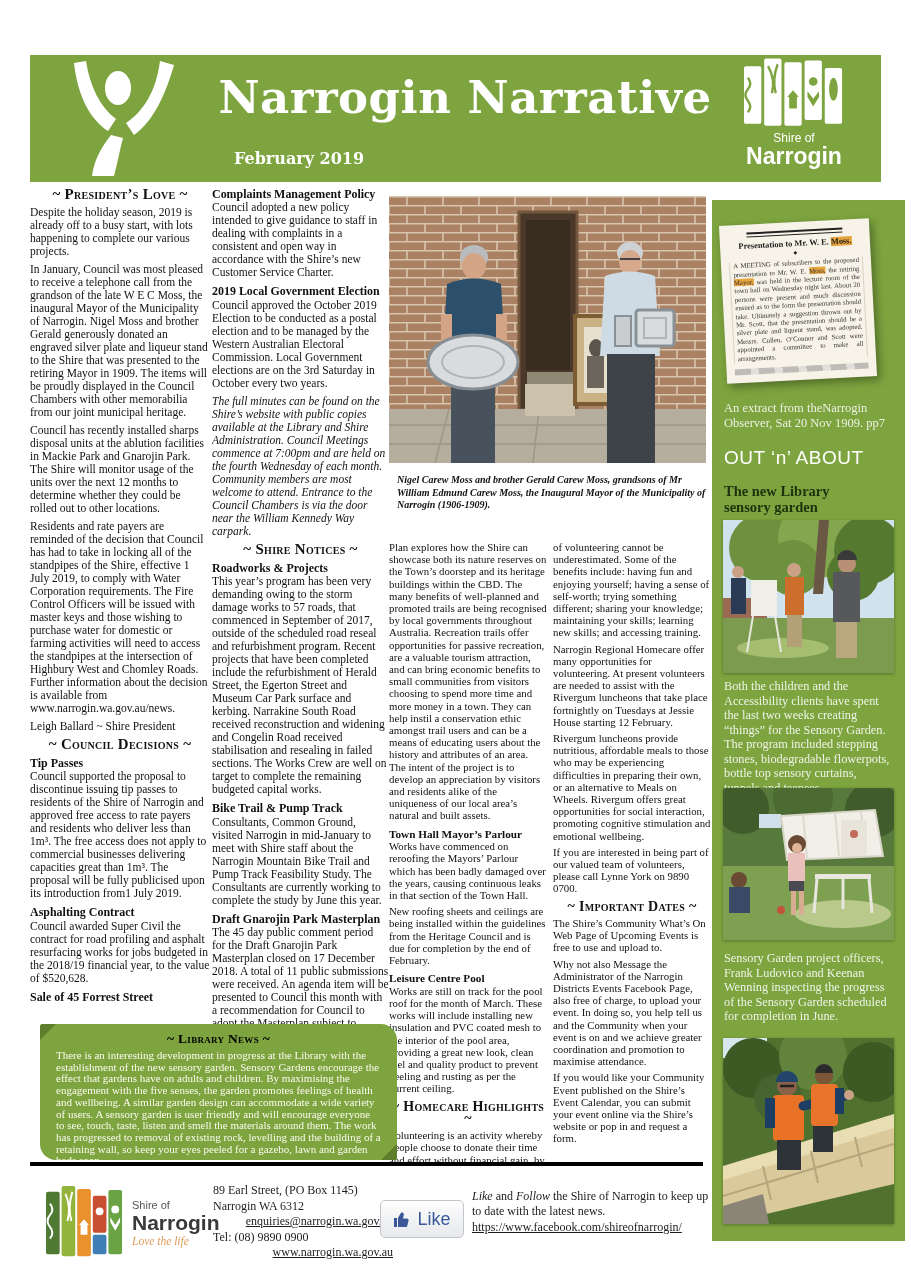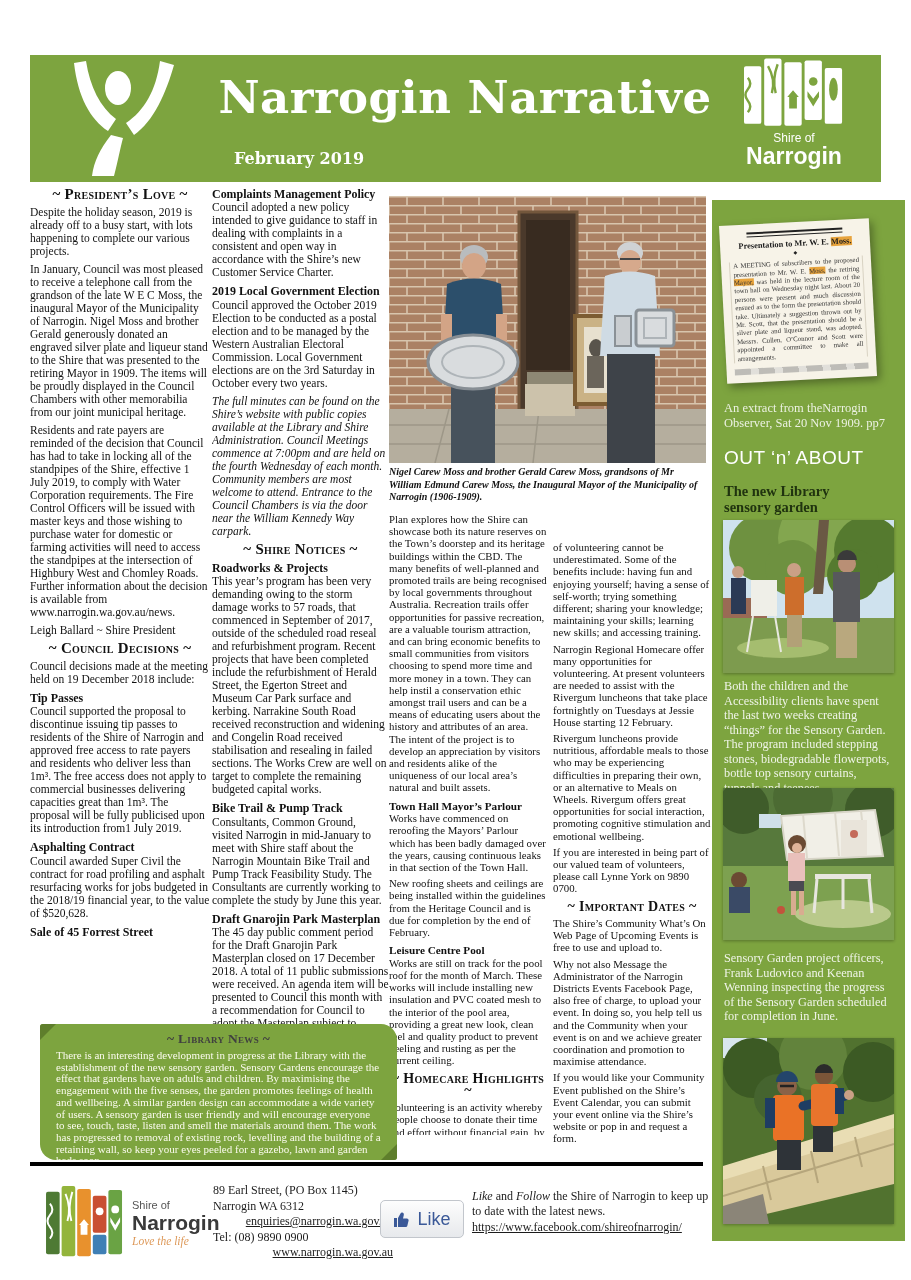--- a/index.html
+++ b/index.html
@@ -21,35 +21,35 @@
   .mast-logo svg{width:100px;height:74px;display:block;margin:0 auto;}
   .logo-small{display:block;font-family:"Liberation Sans",sans-serif;font-size:12px;line-height:1.05;}
   .logo-big{display:block;font-family:"Liberation Sans",sans-serif;font-size:23px;font-weight:700;line-height:1;}
 
   
   .col{position:absolute;overflow:hidden;}
   #col1,#col2{font-size:11.5px;line-height:13px;}
   #col1{left:30px;top:188px;width:180px;height:842px;}
   #col2{left:212px;top:188px;width:177px;height:842px;}
   #col3,#col4{font-size:10.8px;line-height:12.2px;}
-  #col3{left:389px;top:513px;width:158px;height:622px;}
+  #col3{left:389px;top:541px;width:158px;height:622px;}
   #col4{left:553px;top:541px;width:158px;height:622px;}
   .col > :first-child{margin-top:0;}
   .body-p{margin:0 0 5px;}
   #col3 .body-p,#col4 .body-p{margin:0 0 4px;}
   .sec-head{font-variant:small-caps;font-weight:700;text-align:center;font-size:1.3em;
             margin:5px 0 5px;letter-spacing:.3px;}
   .sub-head{font-weight:700;font-size:1.04em;margin:6px 0 0;line-height:1.12;}
   .italic{font-style:italic;}
   .bold-lead{font-weight:700;}
 
   
   .main-photo{position:absolute;left:389px;top:196px;width:317px;height:267px;}
   .main-photo svg{display:block;}
-  .photo-caption{position:absolute;left:389px;top:466px;width:317px;margin:0;
+  .photo-caption{position:absolute;left:389px;top:466px;width:317px;margin:8px;
                  font-size:10px;font-weight:700;font-style:italic;line-height:1.25;}
 
   
   .sidebar{position:absolute;left:712px;top:200px;width:193px;height:1041px;
            background:var(--brand-green,#7da43f);}
   .clipping{position:absolute;left:11px;top:22px;width:150px;box-sizing:border-box;
             padding:8px 8px 8px;background:#f7f3e8;transform:rotate(-3deg);
             box-shadow:3px 4px 8px rgba(0,0,0,.35);}
   .clip-rule{height:2px;width:72%;margin:0 auto 4px;border-top:2.5px solid #222;border-bottom:1px solid #222;}
   .clip-head{font-size:8.4px;font-weight:700;text-align:center;color:#1d1d1d;line-height:1.2;}
@@ -76,21 +76,21 @@
 
   
   .library-box{position:absolute;left:40px;top:1024px;width:357px;height:136px;z-index:3;
                box-sizing:border-box;padding:7px 16px;background:var(--brand-green,#7da43f);
                border-radius:3px 16px 3px 16px;color:#fbfbee;overflow:hidden;}
   .library-box::before{content:"";position:absolute;left:0;top:0;width:0;height:0;
                border-top:16px solid #5e7e2c;border-right:16px solid transparent;}
   .library-box::after{content:"";position:absolute;right:0;bottom:0;width:0;height:0;
                border-bottom:16px solid #5e7e2c;border-left:16px solid transparent;}
   .library-head{margin:0 0 3px;text-align:center;font-variant:small-caps;font-weight:700;
-                font-size:13.5px;color:#404040;letter-spacing:.3px;}
+                font-size:13.5px;color:#000000;letter-spacing:.3px;}
   .library-body{margin:0;font-size:11px;line-height:11.7px;}
 
   
   .footer-rule{position:absolute;left:30px;top:1162px;width:673px;height:3.5px;background:#000;}
   .footer-logo{position:absolute;left:46px;top:1186px;display:flex;gap:8px;align-items:center;}
   .footer-logo svg{width:78px;height:76px;}
   .flo-text{display:flex;flex-direction:column;}
   .flo-small{font-family:"Liberation Sans",sans-serif;font-size:11px;color:#555;line-height:1.1;}
   .flo-big{font-family:"Liberation Sans",sans-serif;font-size:21px;font-weight:700;color:#3a3a3a;line-height:1.05;}
   .flo-tag{font-style:italic;font-size:11.5px;color:#dd9858;line-height:1.3;}
@@ -133,24 +133,24 @@
       </svg>
       <span class="logo-small">Shire of</span>
       <span class="logo-big">Narrogin</span>
     </div>
   </header>
 
   <section class="col" id="col1">
     <h2 class="sec-head">~ President’s Love ~</h2>
     <p class="body-p">Despite the holiday season, 2019 is already off to a busy start, with lots happening to complete our various projects.</p>
     <p class="body-p">In January, Council was most pleased to receive a telephone call from the grandson of the late W E C Moss, the inaugural Mayor of the Municipality of Narrogin. Nigel Moss and brother Gerald generously donated an engraved silver plate and liqueur stand to the Shire that was presented to the retiring Mayor in 1909. The items will be proudly displayed in the Council Chambers with other memorabilia from our joint municipal heritage.</p>
+    <p class="body-p">Council has recently installed sharps disposal units at the ablution facilities in Mackie Park and Gnarojin Park. The Shire will monitor usage of the units over the next 12 months to determine whether they could be rolled out to other locations.</p>
     <p class="body-p">Residents and rate payers are reminded of the decision that Council has had to take in locking all of the standpipes of the Shire, effective 1 July 2019, to comply with Water Corporation requirements.  The Fire Control Officers will be issued with master keys and those wishing to purchase water for domestic or farming activities will need to access the standpipes at the intersection of Highbury West and Chomley Roads. Further information about the decision is available from www.narrogin.wa.gov.au/news.</p>
     <p class="body-p">Leigh Ballard ~ Shire President</p>
     <h2 class="sec-head">~ Council Decisions ~</h2>
-    <p class="body-p">Council decisions made at the meeting held on 19 December 2018 include:</p>
     <h3 class="sub-head">Tip Passes</h3>
     <p class="body-p">Council supported the proposal to discontinue issuing tip passes to residents of the Shire of Narrogin and approved free access to rate payers and residents who deliver less than 1m³. The free access does not apply to commercial businesses delivering capacities great than 1m³. The proposal will be fully publicised upon its introduction from1 July 2019.</p>
     <h3 class="sub-head">Asphalting Contract</h3>
     <p class="body-p">Council awarded Super Civil the contract for road profiling and asphalt resurfacing works for jobs budgeted in the 2018/19 financial year, to the value of $520,628.</p>
     <h3 class="sub-head">Sale of 45 Forrest Street</h3>
 
   </section>
 
   <section class="col" id="col2">
     <h3 class="sub-head">Complaints Management Policy</h3>

